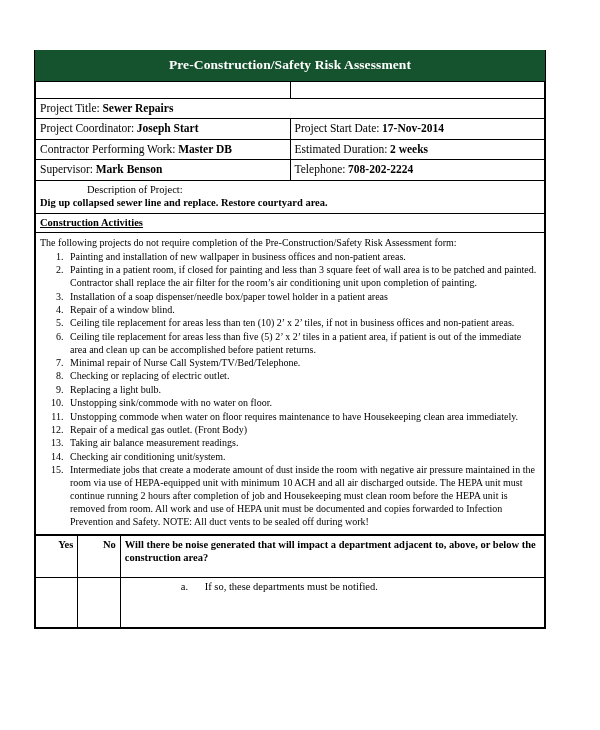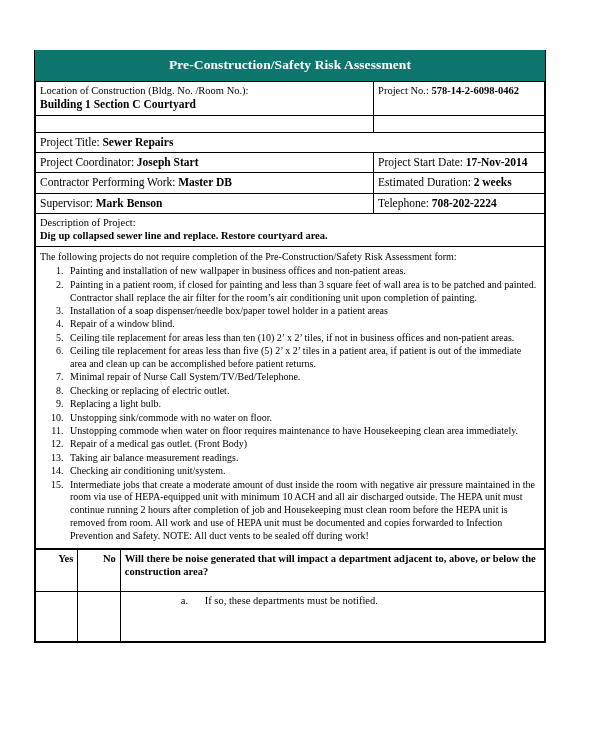--- a/index.html
+++ b/index.html
@@ -23,21 +23,21 @@
   .doc {
     position: absolute;
     left: 34px;
     top: 50px;
     width: 512px;
     border: 1px solid #000;
     border-top: none;
     box-sizing: border-box;
   }
   .title-bar {
-    background: #0f766e;
+    background: #14532d;
     color: #ffffff;
     text-align: center;
     font-weight: bold;
     font-size: 13.5px;
     padding: 7px 0 8px 0;
     letter-spacing: 0.1px;
   }
   table.grid {
     width: 100%;
     border-collapse: collapse;
@@ -103,43 +103,33 @@
     font-size: 10.2px;
     padding: 6px 6px 6px 5px;
     line-height: 1.3;
   }
   .sub-indent {
     display: inline-block;
     padding-left: 56px;
   }
   .tall-a { height: 36px; }
   .tall-b { height: 44px; }
-  .desc-label { font-size: 10.5px; }
+  .desc-label { font-size: 10.5px; margin-left: 47px; }
   .desc-val { font-weight: bold; font-size: 10.5px; }
 </style>
 </head>
 <body>
 
 <div class="page">
   <div class="doc">
 
     <div class="title-bar">Pre-Construction/Safety Risk Assessment</div>
 
     <table class="grid">
       <tbody>
-          <tr>
-        <td style="width:67%;" class="cell-two-line">
-          <span class="lbl">Location of Construction (Bldg. No. /Room No.):</span><br>
-          <span class="val big">Building 1 Section C Courtyard</span>
-        </td>
-        <td style="width:33%;" class="cell-two-line">
-          <span class="lbl">Project No.:</span>
-          <span class="val">578-14-2-6098-0462</span>
-        </td>
-      </tr>
       <tr>
         <td style="height:11px;"></td>
         <td></td>
       </tr>
       <tr>
         <td colspan="2">
           <span class="lbl big">Project Title:</span>
           <span class="val big">Sewer Repairs</span>
         </td>
       </tr>
@@ -171,20 +161,23 @@
         <td>
           <span class="lbl big">Telephone:</span>
           <span class="val big">708-202-2224</span>
         </td>
       </tr>
       <tr>
         <td colspan="2" class="cell-two-line" style="padding-bottom:4px;">
           <span class="desc-label">Description of Project:</span><br>
           <span class="desc-val">Dig up collapsed sewer line and replace.  Restore courtyard area.</span>
         </td>
+      </tr>
+      <tr>
+        <td colspan="2" class="sec-head">Construction Activities</td>
       </tr>
       <tr>
         <td colspan="2" class="body-cell">
           <p class="intro"><span>The following projects do </span><span class="u">not</span><span> require completion of the Pre-Construction/Safety Risk Assessment form:</span></p>
           <ol class="list">
             <li>Painting and installation of new wallpaper in business offices and non-patient areas.</li>
             <li>Painting in a patient room, if closed for painting and less than 3 square feet of wall area is to be patched and painted.  Contractor shall replace the air filter for the room’s air conditioning unit upon completion of painting.</li>
             <li>Installation of a soap dispenser/needle box/paper towel holder in a patient areas</li>
             <li>Repair of a window blind.</li>
             <li>Ceiling tile replacement for areas less than ten (10) 2’ x 2’ tiles, if not in business offices and non-patient areas.</li>

